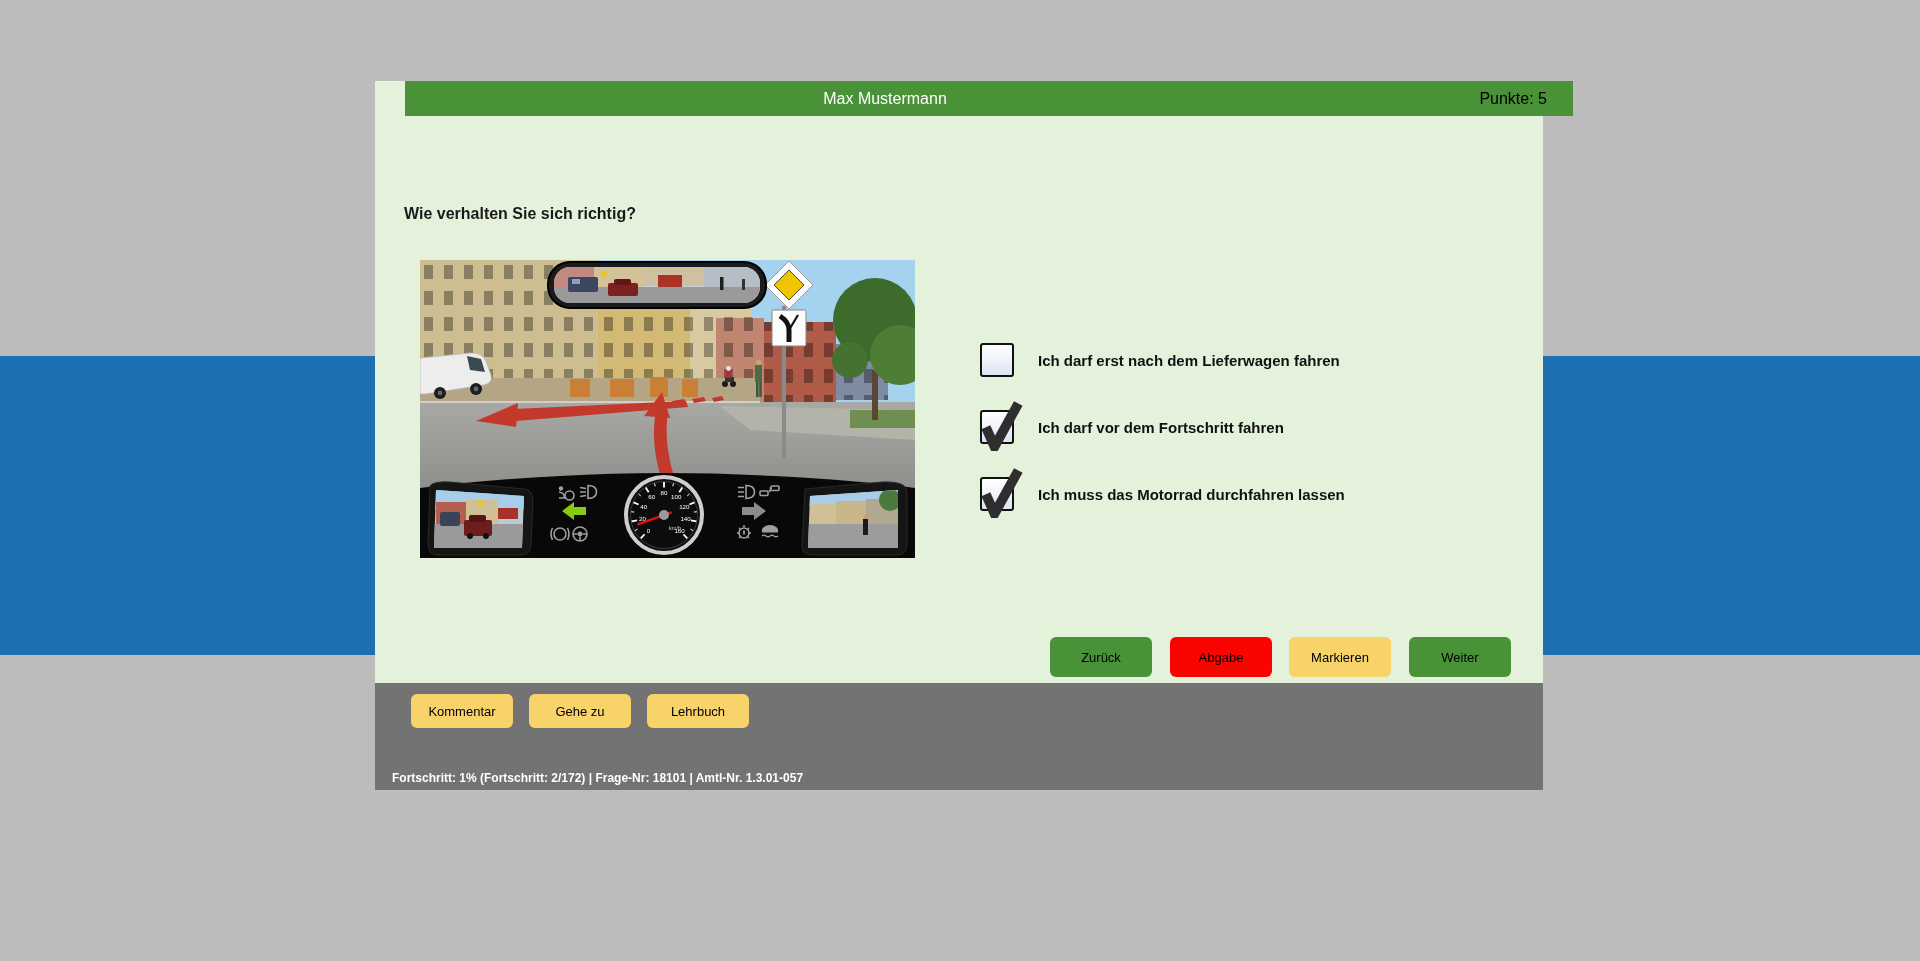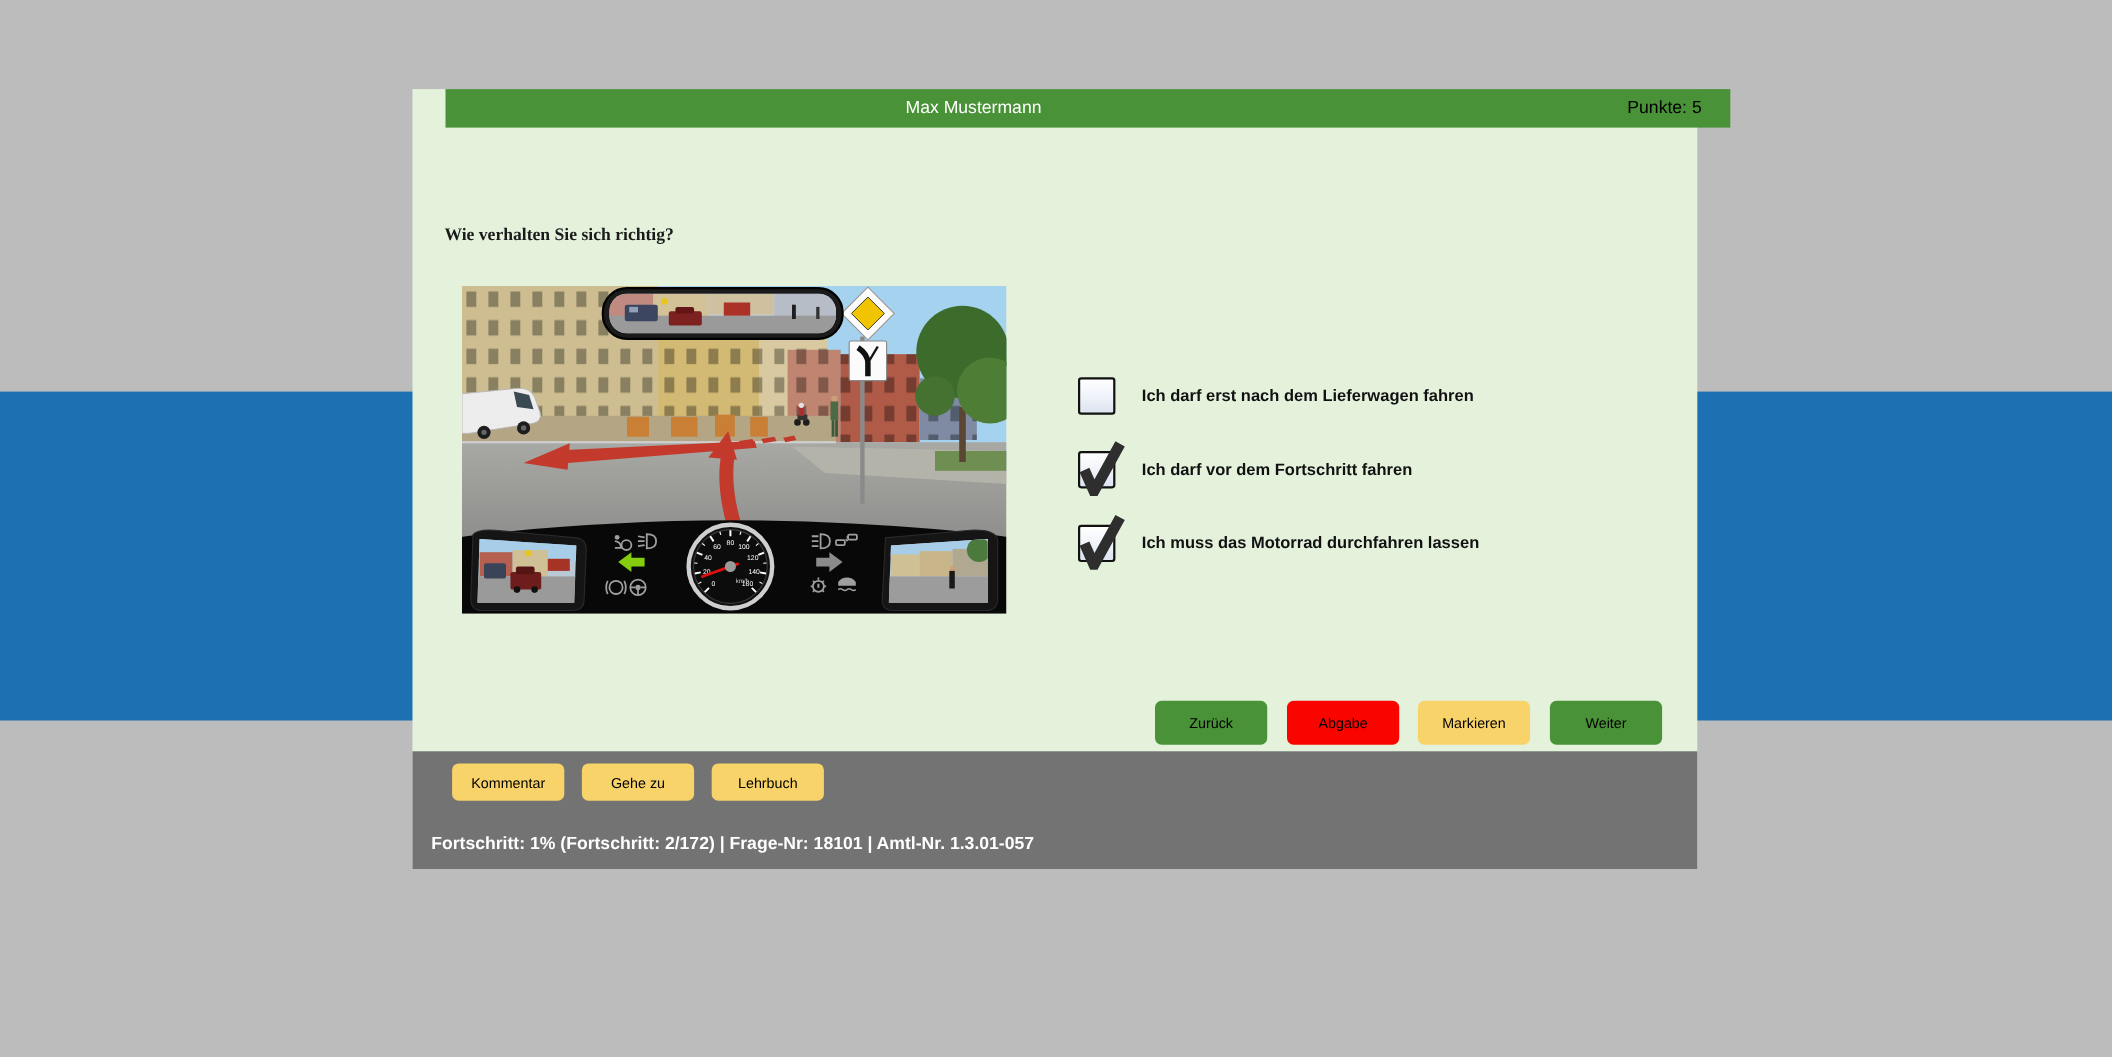--- a/index.html
+++ b/index.html
@@ -5,39 +5,39 @@
   * { margin:0; padding:0; box-sizing:border-box; }
   body { font-family:"Liberation Sans", sans-serif; }
   .stage { position:relative; width:1920px; height:961px; background:#bcbcbc; overflow:hidden; }
   .blue-band { position:absolute; left:0; top:356px; width:1920px; height:299px; background:#1d71b2; }
   .app-window { position:absolute; left:375px; top:81px; width:1168px; height:709px; background:#e4f2dc; }
   .app-header { position:absolute; left:0; top:0; width:100%; height:35px; background:#4a9238;margin-left:30px; }
   .app-header .title { position:absolute; left:480px; top:50%; transform:translate(-50%,-50%);
       color:#fff; font-size:16px; white-space:nowrap; }
   .app-header .points { position:absolute; right:26px; top:50%; transform:translateY(-50%);
       color:#000000; font-size:16px; }
-  .question-title { position:absolute; left:29px; top:124px; font-size:16px; font-weight:bold; color:#1a1a1a;font-family:Liberation Serif, serif; }
+  .question-title { position:absolute; left:29px; top:124px; font-size:16px; font-weight:bold; color:#1a1a1a; }
   .scene-wrap { position:absolute; left:45px; top:179px; width:495px; height:298px; }
   .answers { position:absolute; left:605px; top:0; }
   .answer-row { position:absolute; left:0; width:520px; height:34px; cursor:default; }
   .answer-row .box { position:absolute; left:0; top:0; width:34px; height:34px;
       background:linear-gradient(180deg,#ffffff 0%,#eef2f9 55%,#dbe4f1 100%);
       border:2px solid #111; border-radius:3px; }
   .answer-row .check-svg { position:absolute; left:-1px; top:-13px; width:44px; height:54px; display:none; }
   .answer-row .lbl { position:absolute; left:58px; top:50%; transform:translateY(-50%);
       font-size:15px; font-weight:bold; color:#111; white-space:nowrap; }
   .btn { position:absolute; height:40px; width:102px; border:none; border-radius:6px;
       font-family:"Liberation Sans", sans-serif; font-size:13px; color:#000; cursor:pointer; }
   .btn-green { background:#4a9238; }
   .btn-red { background:#fa0400; }
   .btn-yellow { background:#f8d369; }
   .app-footer { position:absolute; left:0; top:602px; width:100%; height:107px; background:#737373; }
   .tool-btn { position:absolute; top:11px; height:34px; width:102px; border:none; border-radius:6px;
       background:#f8d369; font-family:"Liberation Sans", sans-serif; font-size:13px; color:#000; cursor:pointer; }
-  .status-text { position:absolute; left:17px; top:76px; color:#fff; font-size:16px; font-weight:bold; white-space:nowrap; }
+  .status-text { position:absolute; left:17px; top:88px; color:#fff; font-size:12px; font-weight:bold; white-space:nowrap; }
   svg text { font-family:"Liberation Sans", sans-serif; }
 </style>
 </head>
 <body>
 
 <div class="stage">
   <div class="blue-band"></div>
 
   <div class="app-window">
 

